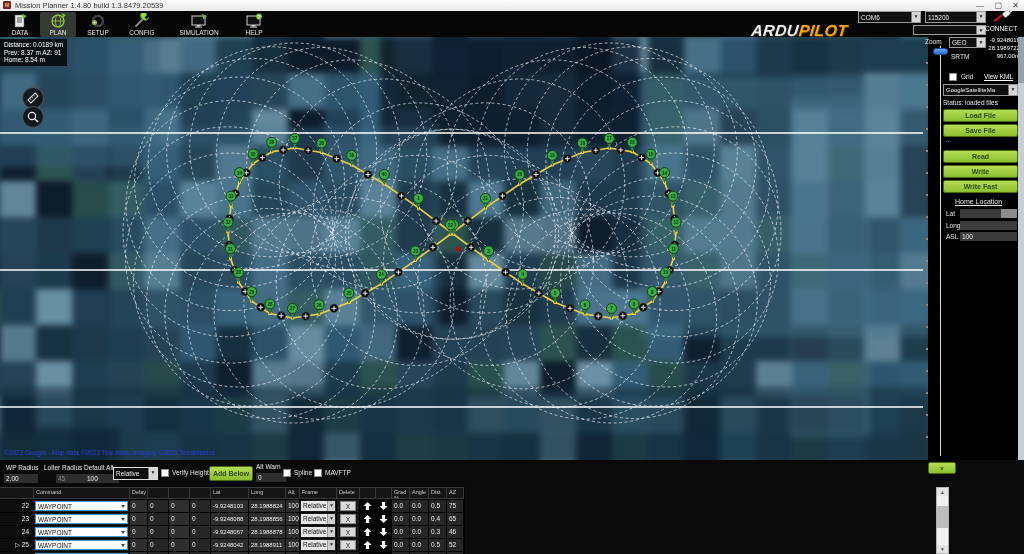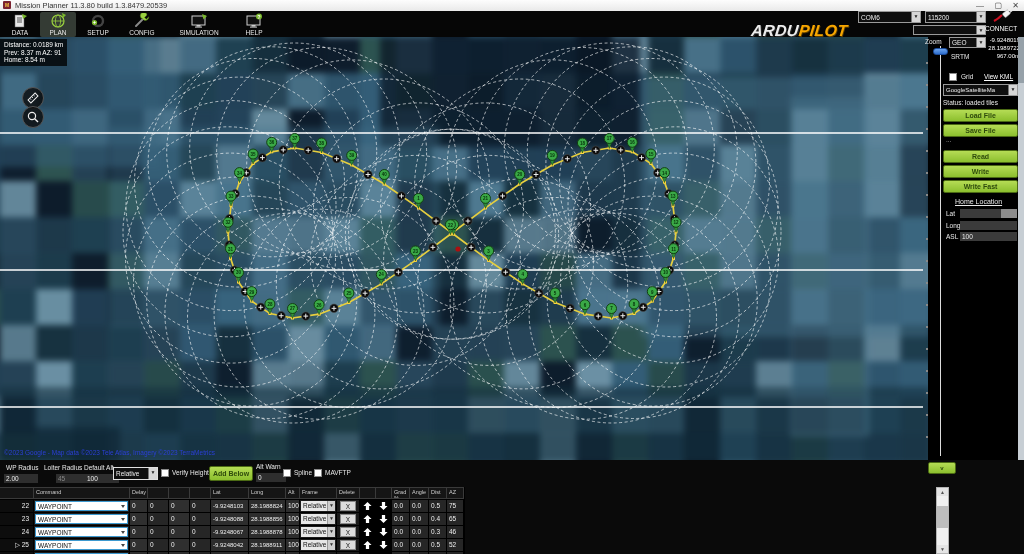--- a/index.html
+++ b/index.html
@@ -71,21 +71,21 @@
   .tsbtn{position:absolute;left:937px;width:11px;height:8px;background:#e4e4e4;color:#555;font-size:5px;text-align:center;line-height:8px;}
   #tsthumb{left:937px;top:506px;width:11px;height:22px;background:#bdbdbd;}
 </style>
 </head>
 <body>
 
 <div id="app">
 
   <div id="titlebar" class="abs">
     <div id="mp-icon" class="abs">M</div>
-    <div id="title-text" class="abs">Mission Planner 11.3.80 build 1.3.8479.20539</div>
+    <div id="title-text" class="abs">Mission Planner 1.4.80 build 1.3.8479.20539</div>
     <div class="wctl abs" style="right:40px;">—</div>
     <div class="wctl abs" style="right:22px;">▢</div>
     <div class="wctl abs" style="right:5px;">✕</div>
   </div>
 
   <div id="toolbar" class="abs">
     <div class="navitem" style="left:2px;width:36px;">
       <div class="navicon">
         <svg width="16" height="16" viewBox="0 0 16 16">
             <rect x="3" y="2" width="9" height="12" fill="#e8e8e8" stroke="#666" stroke-width="0.5"></rect>

